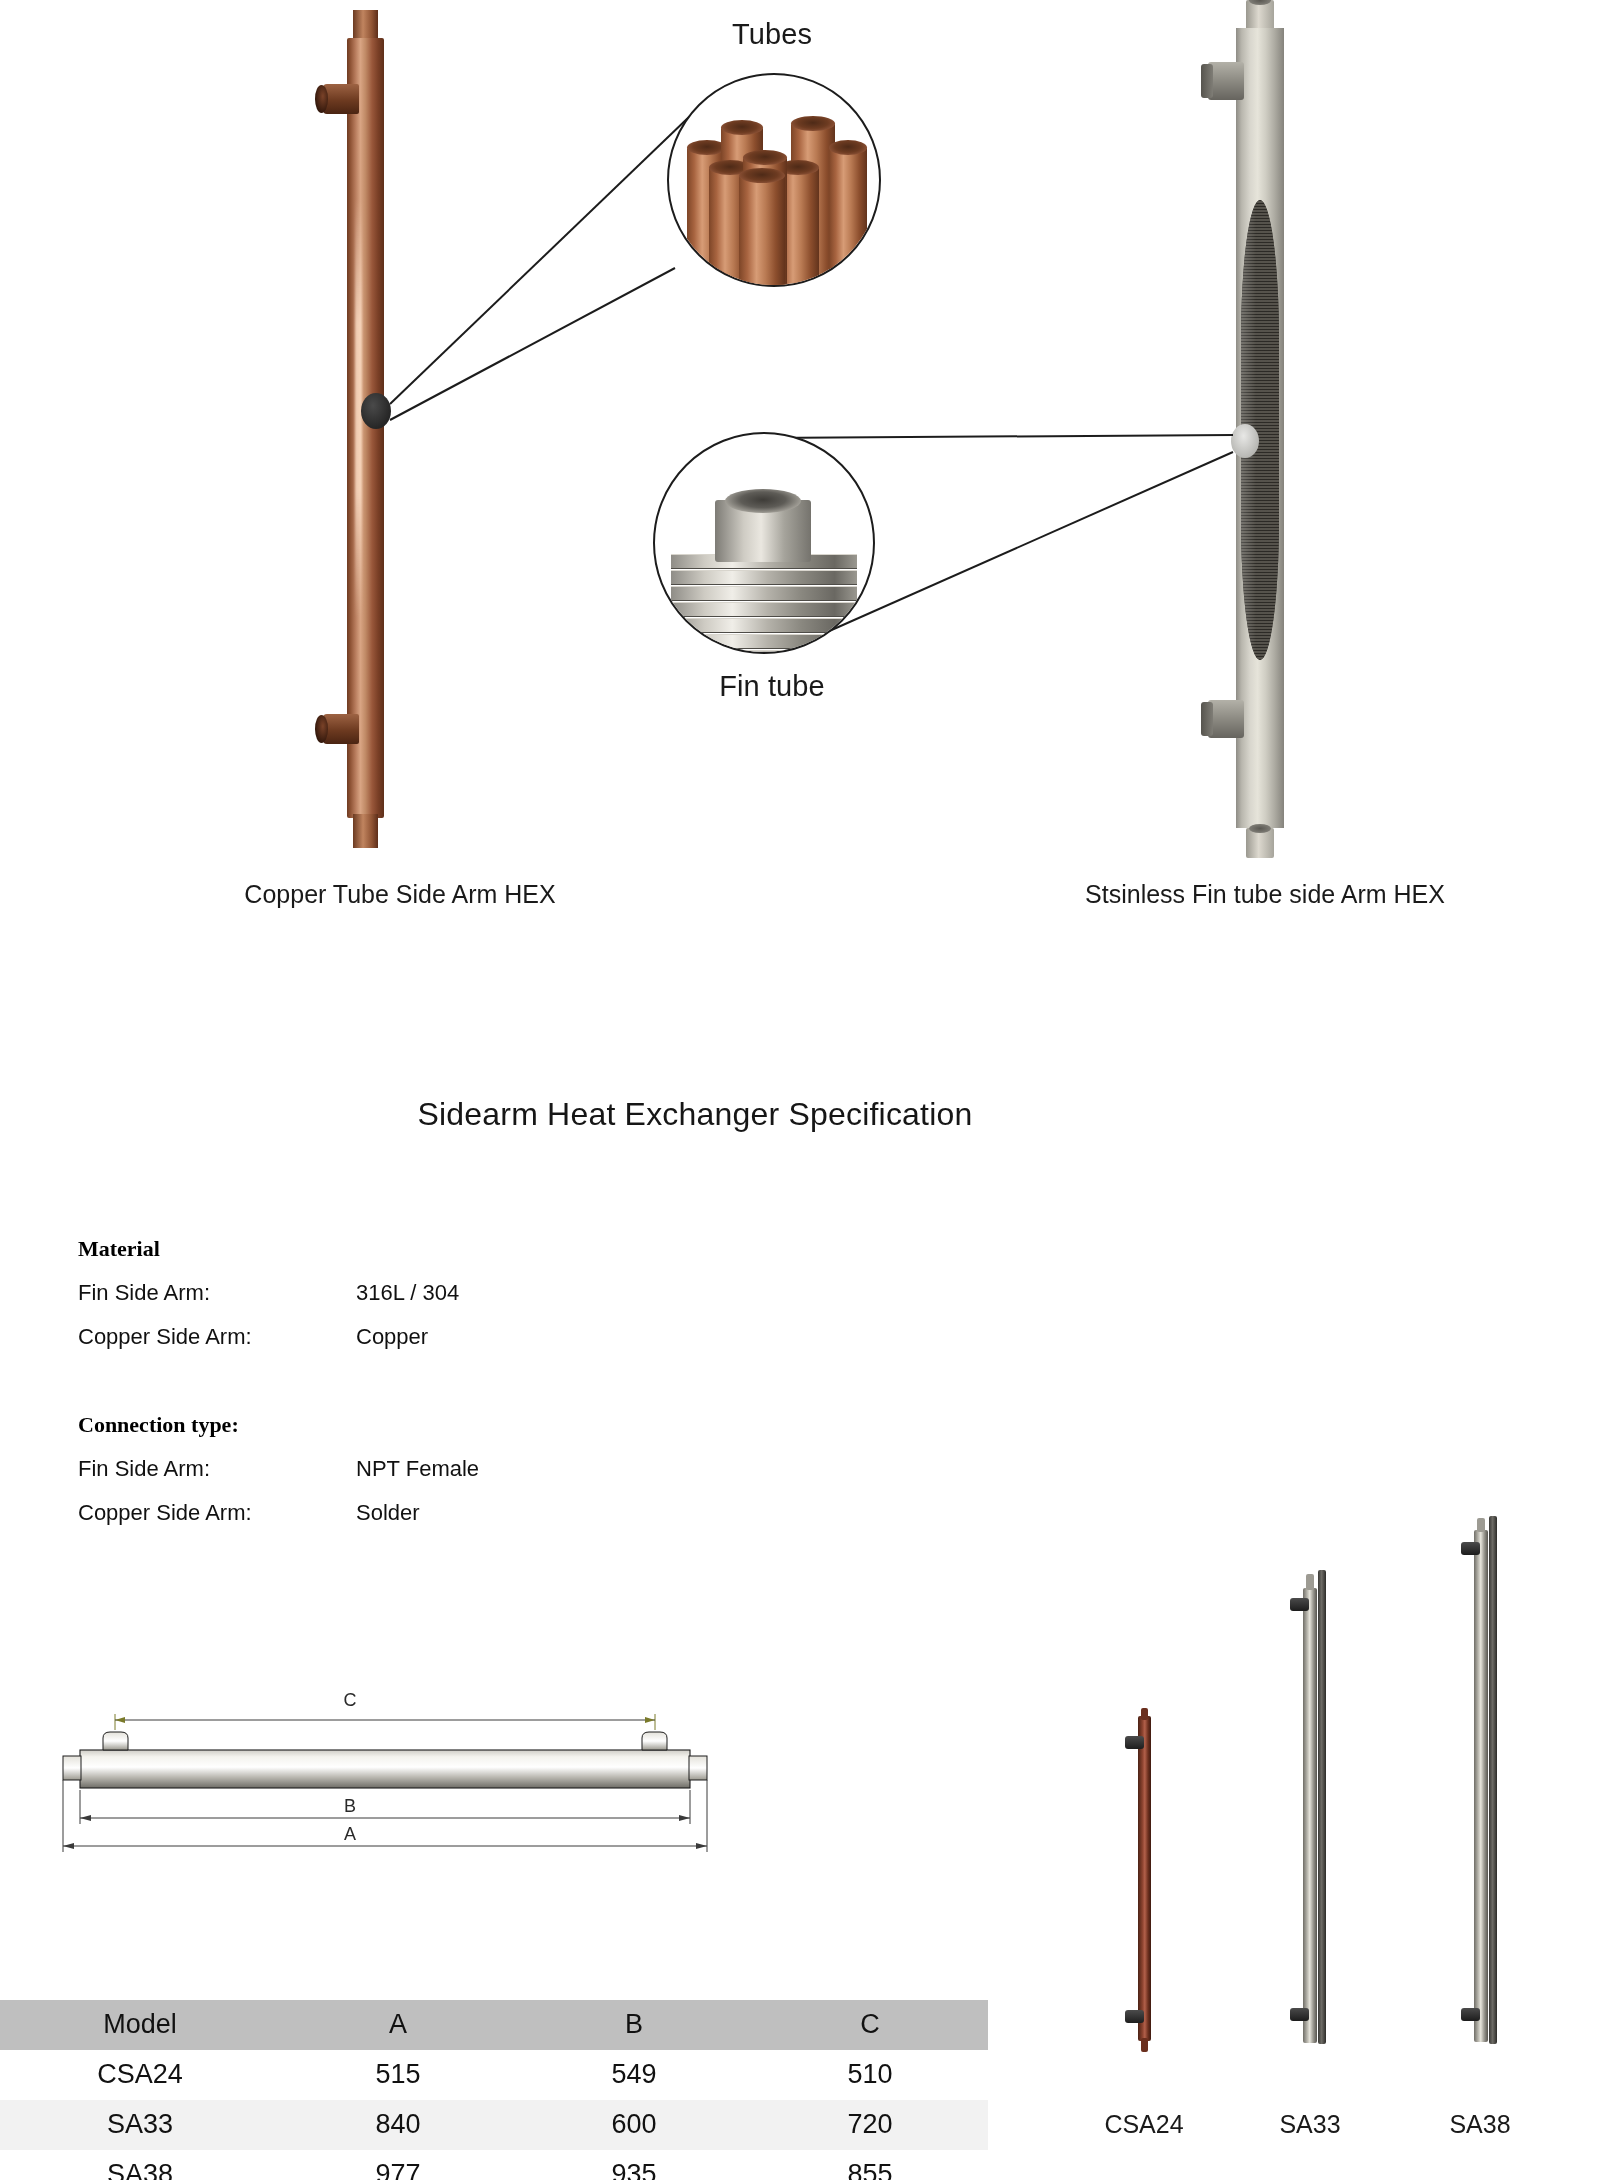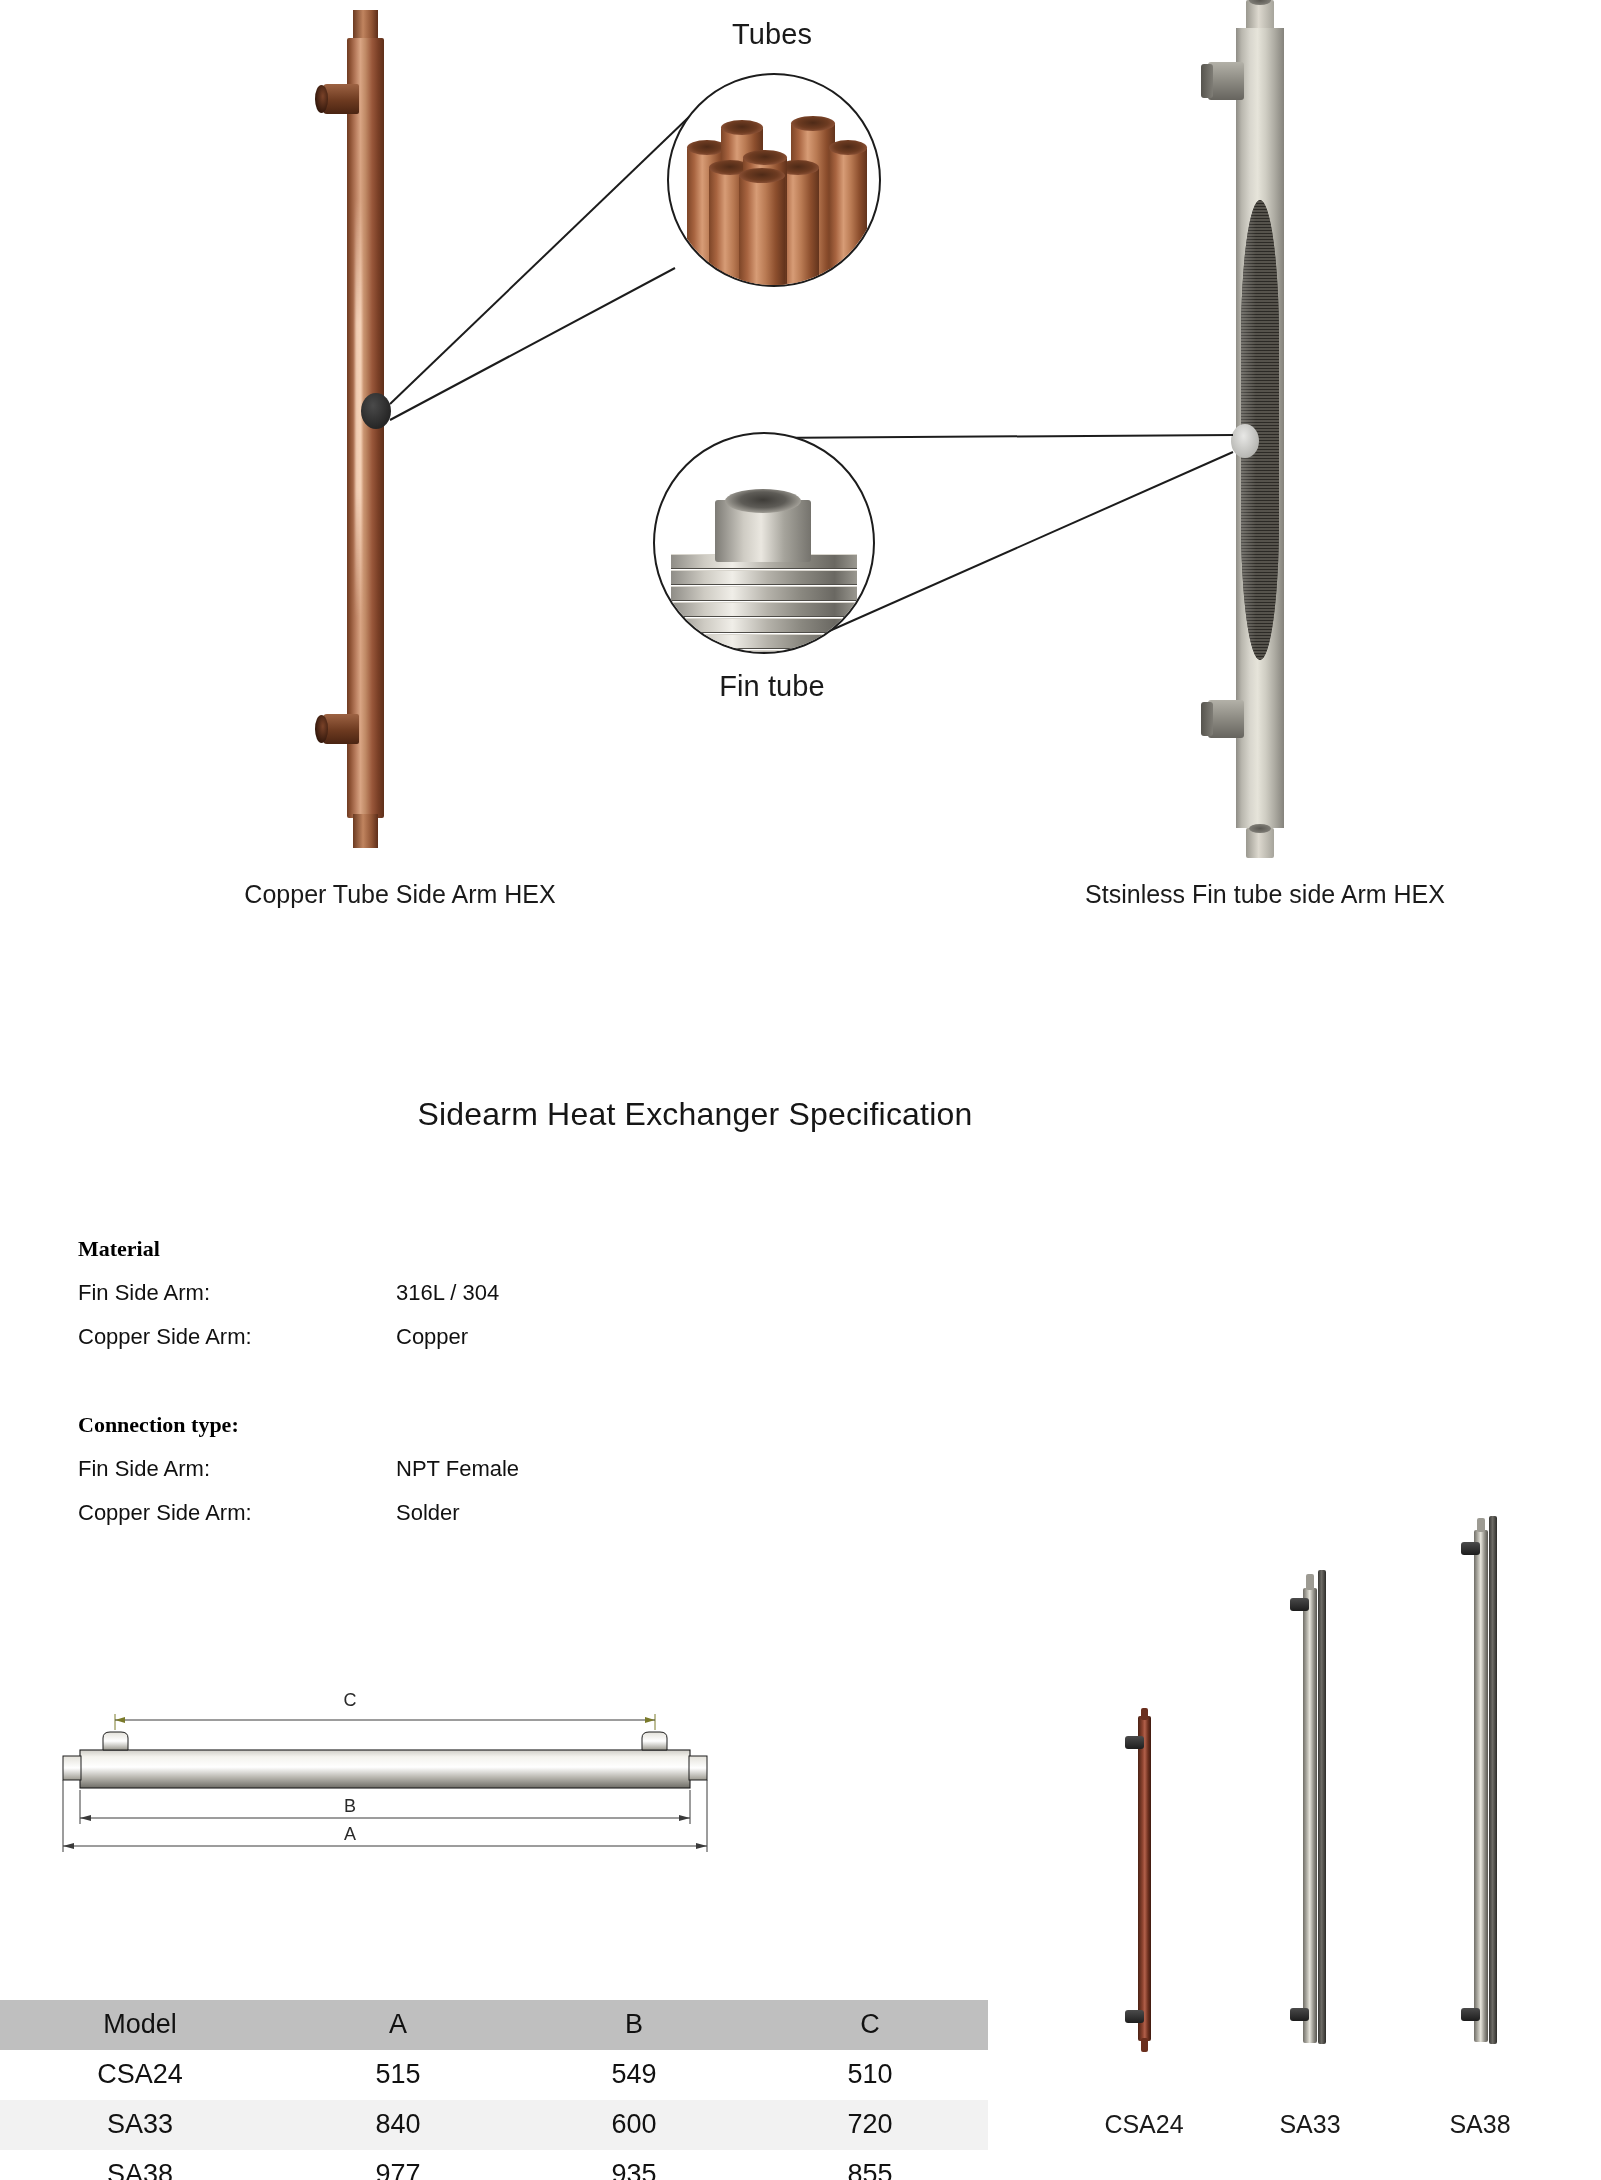--- a/index.html
+++ b/index.html
@@ -165,21 +165,21 @@
 
   
   #spec-title{
     position:absolute;left:0;top:1096px;width:1390px;text-align:center;
     font-size:32px;color:#161616;letter-spacing:.2px;
   }
 
   
   .spec-block{position:absolute;left:78px;}
   .spec-head{font-size:22px;font-weight:bold;color:#000;margin-bottom:18px;font-family:Liberation Serif, serif;}
-  .spec-row{display:flex;font-size:22px;color:#111;margin-bottom:18px;gap:40px;}
+  .spec-row{display:flex;font-size:22px;color:#111;margin-bottom:18px;}
   .spec-row .k{width:278px;flex:none;}
   .spec-row .v{flex:1;}
   #block-material{top:1236px;}
   #block-connection{top:1412px;}
 
   
   #eng-drawing{position:absolute;left:55px;top:1700px;width:660px;height:170px;}
   .dim-label{
     position:absolute;font-size:18px;color:#2a2a2a;text-align:center;
     white-space:nowrap;

